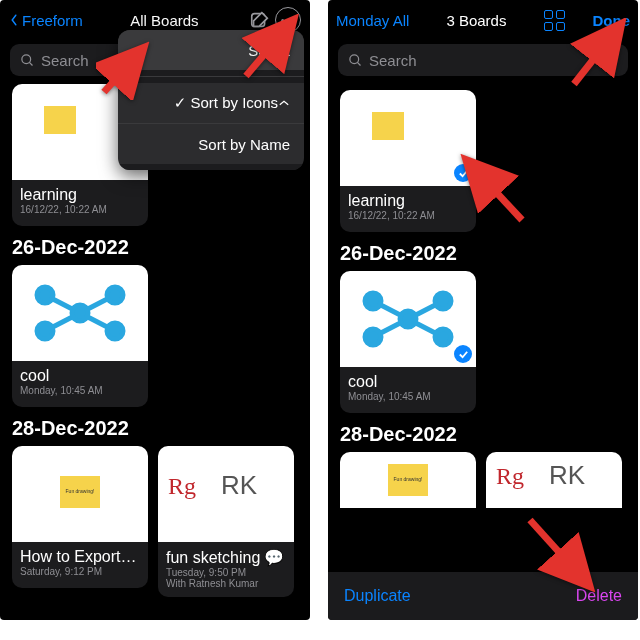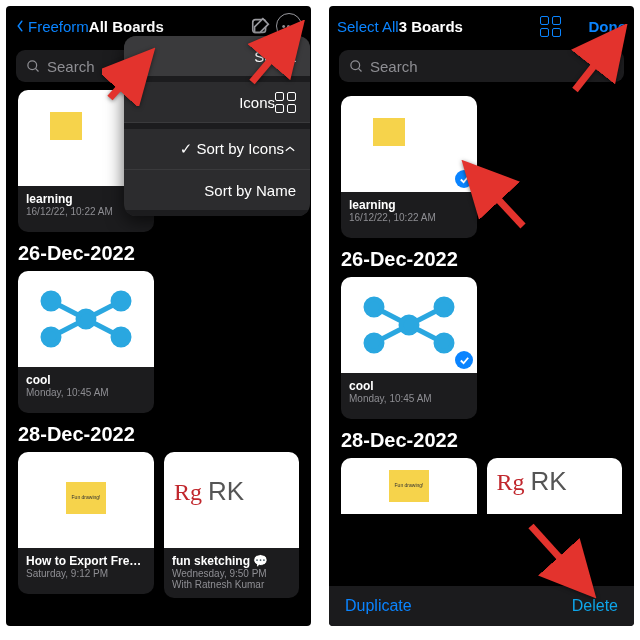--- a/index.html
+++ b/index.html
@@ -1,59 +1,59 @@
 <!DOCTYPE html>
 <html><head>
 <meta charset="utf-8">
 <style>
   *{box-sizing:border-box;margin:0;padding:0;font-family:-apple-system,Helvetica,Arial,sans-serif}
   body{background:#fff;width:640px;height:640px;overflow:hidden}
-  .stage{display:flex;gap:18px;padding:6px;background:#fff}
+  .stage{display:flex;gap:18px;background:#fff}
   .phone{width:310px;height:620px;background:#000;color:#fff;border-radius:4px;position:relative;overflow:hidden}
   
   .nav{display:flex;align-items:center;height:40px;padding:0 8px;font-size:15px}
-  .nav .title{flex:1;text-align:left;font-weight:700}
+  .nav .title{flex:1;text-align:center;font-weight:400}
   .blue{color:#0a84ff}
   .back{display:flex;align-items:center;gap:2px}
   .iconbtn{width:28px;height:28px;display:flex;align-items:center;justify-content:center}
   .more{width:26px;height:26px;border:1.5px solid #9a9a9f;border-radius:50%;display:flex;align-items:center;justify-content:center;color:#9a9a9f;font-size:11px;letter-spacing:1px}
   .gridicon{display:grid;grid-template-columns:9px 9px;grid-template-rows:9px 9px;gap:3px}
   .gridicon span{border:1.5px solid #0a84ff;border-radius:2px}
   
   .search{margin:4px 10px;height:32px;background:#1c1c1e;border-radius:9px;display:flex;align-items:center;padding:0 10px;color:#8e8e93;font-size:15px;gap:6px}
   
   .sec{font-size:20px;font-weight:700;color:#fff;padding:10px 12px 6px}
   
   .cards{display:flex;gap:10px;padding:0 12px}
   .card{width:136px}
   .thumb{height:96px;background:#fff;border-radius:10px 10px 0 0;position:relative;overflow:hidden}
   .meta{background:#1c1c1e;border-radius:0 0 10px 10px;padding:6px 8px 8px;min-height:46px}
-  .meta .t{font-size:12px;font-weight:700;white-space:nowrap;overflow:hidden;text-overflow:ellipsis}
+  .meta .t{font-size:16px;font-weight:400;white-space:nowrap;overflow:hidden;text-overflow:ellipsis}
   .meta .d{font-size:10px;color:#8e8e93;white-space:nowrap;overflow:hidden;text-overflow:ellipsis}
   .checkmark{position:absolute;right:4px;bottom:4px;width:18px;height:18px;border-radius:50%;background:#0a84ff;display:flex;align-items:center;justify-content:center}
   .checkmark svg{width:11px;height:11px}
   
   .popover{position:absolute;top:30px;left:118px;width:186px;background:#2c2c2e;border-radius:12px;overflow:hidden;box-shadow:0 6px 18px rgba(0,0,0,.6);z-index:10}
   .row{display:flex;align-items:center;height:40px;padding:0 14px;font-size:15px;color:#fff;justify-content:flex-end}
   .row.sel{background:#3a3a3c}
   .hr{height:1px;background:#3a3a3c}
   .hr.thick{height:6px;background:#1c1c1e}
   .listicon span{display:block;width:16px;height:2px;background:#fff;margin:3px 0;position:relative}
   .listicon span::before{content:"";position:absolute;left:-6px;top:0;width:3px;height:3px;border-radius:50%;background:#fff}
   
-  .bbar{position:absolute;bottom:0;left:0;right:0;height:40px;background:rgba(28,28,30,.96);display:flex;align-items:center;justify-content:space-between;padding:0 16px;font-size:16px}
-  .del{color:#0ea5e9}
+  .bbar{position:absolute;bottom:0;left:0;right:0;height:48px;background:rgba(28,28,30,.96);display:flex;align-items:center;justify-content:space-between;padding:0 16px;font-size:16px}
+  .del{color:#d946ef}
   
   .arrow{position:absolute;z-index:50;pointer-events:none}
   .arrow svg{filter:drop-shadow(0 1px 2px rgba(0,0,0,.5))}
   
   .sticky{position:absolute;width:32px;height:28px;background:#f6d34b;left:32px;top:22px}
   .mol{position:absolute;left:18px;top:18px}
   .rk{position:absolute;left:10px;top:24px;font-family:"Segoe Script",cursive;font-size:24px;color:#c1272d}
-  .rk2{color:#555;font-size:26px;margin-left:6px}
+  .rk2{color:#555;font-size:26px;margin-left:25px}
   .note{position:absolute;width:40px;height:32px;background:#f6d34b;left:48px;top:30px;font-size:5px;color:#333;text-align:center;padding-top:12px}
   .chev{width:12px;height:12px}
   
   .mic{margin-left:auto}
 </style>
 </head>
 <body>
 
 <div class="stage">
 
@@ -132,40 +132,31 @@
           <div class="t">How to Export Freefo…</div>
           <div class="d">Saturday, 9:12 PM</div>
         </div>
       </div>
       <div class="card">
         <div class="thumb">
           <span class="rk">Rg<span class="rk2">RK</span></span>
         </div>
         <div class="meta">
           <div class="t"><span>fun sketching</span> <span>💬</span></div>
-          <div class="d">Wednesday, 9:50 PM</div>
+          <div class="d">Tuesday, 9:50 PM</div>
           <div class="d">With Ratnesh Kumar</div>
         </div>
       </div>
     </div>
 
     <div class="popover">
       <div class="row sel">
           <span>Select</span>
         </div>
       <div class="hr thick"></div>
-      <div class="row">
-        <span>Icons</span>
-        <span class="gridicon" style="--c:#fff">
-            <span style="border-color:#fff"></span>
-            <span style="border-color:#fff"></span>
-            <span style="border-color:#fff"></span>
-            <span style="border-color:#fff"></span>
-          </span>
-      </div>
       <div class="hr"></div>
       <div class="hr thick"></div>
       <div class="row">
         <span><span>✓</span>&nbsp;<span>Sort by Icons</span></span>
         <svg class="chev" viewBox="0 0 20 12">
             <path d="M3 9l7-6 7 6" stroke="#fff" stroke-width="2" fill="none"></path>
           </svg>
       </div>
       <div class="hr"></div>
       <div class="row">
@@ -186,21 +177,21 @@
     </div>
     <div class="arrow" style="left:238px;top:14px">
       <svg width="70" height="70">
           <line x1="8" y1="62" x2="52" y2="10" stroke="#e3332d" stroke-width="7" marker-end="url(#a1)"></line>
         </svg>
     </div>
   </div>
 
   <div class="phone">
     <div class="nav">
-      <span class="blue">Select All</span>
+      <span class="blue">Monday All</span>
       <div class="title">3 Boards</div>
       <span class="gridicon">
           <span></span>
           <span></span>
           <span></span>
           <span></span>
         </span>
       <span class="blue" style="margin-left:28px;font-weight:600">Done</span>
     </div>
 

